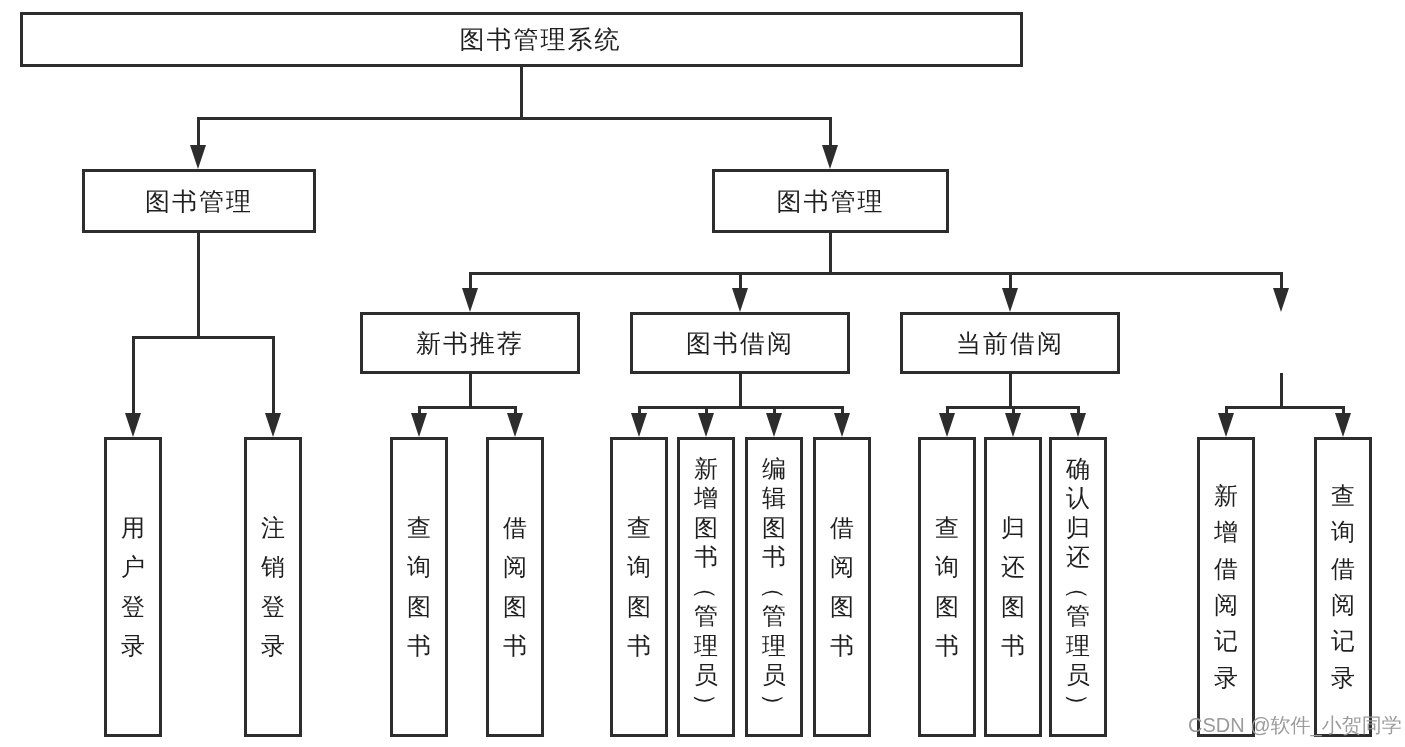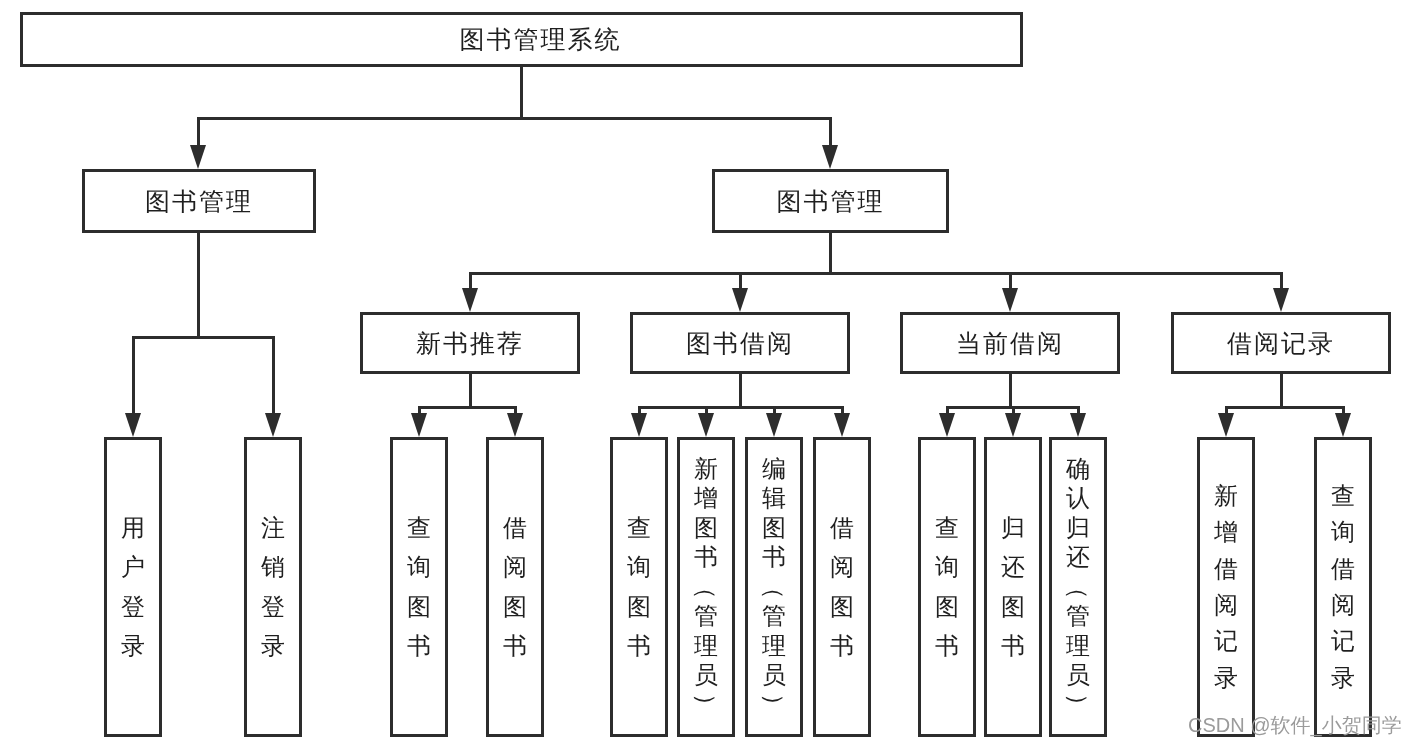--- a/index.html
+++ b/index.html
@@ -80,23 +80,20 @@
   </div>
 
   <div class="box" style="left:630px; top:312px; width:220px; height:62px;">
     <span class="hlabel">图书借阅</span>
   </div>
   <div class="box" style="left:360px; top:312px; width:220px; height:62px;">
     <span class="hlabel">新书推荐</span>
   </div>
   <div class="box" style="left:900px; top:312px; width:220px; height:62px;text-align:center;">
     <span class="hlabel">当前借阅</span>
-  </div>
-  <div class="box" style="left:1171px; top:312px; width:220px; height:62px;">
-    <span class="hlabel">借阅记录</span>
   </div>
 
   <div class="box" style="left:104px; top:437px; width:58px; height:300px;">
     <span class="vtext" style="gap: 15px;">
         <span class="vchar">用</span>
         <span class="vchar">户</span>
         <span class="vchar">登</span>
         <span class="vchar">录</span>
       </span>
   </div>

